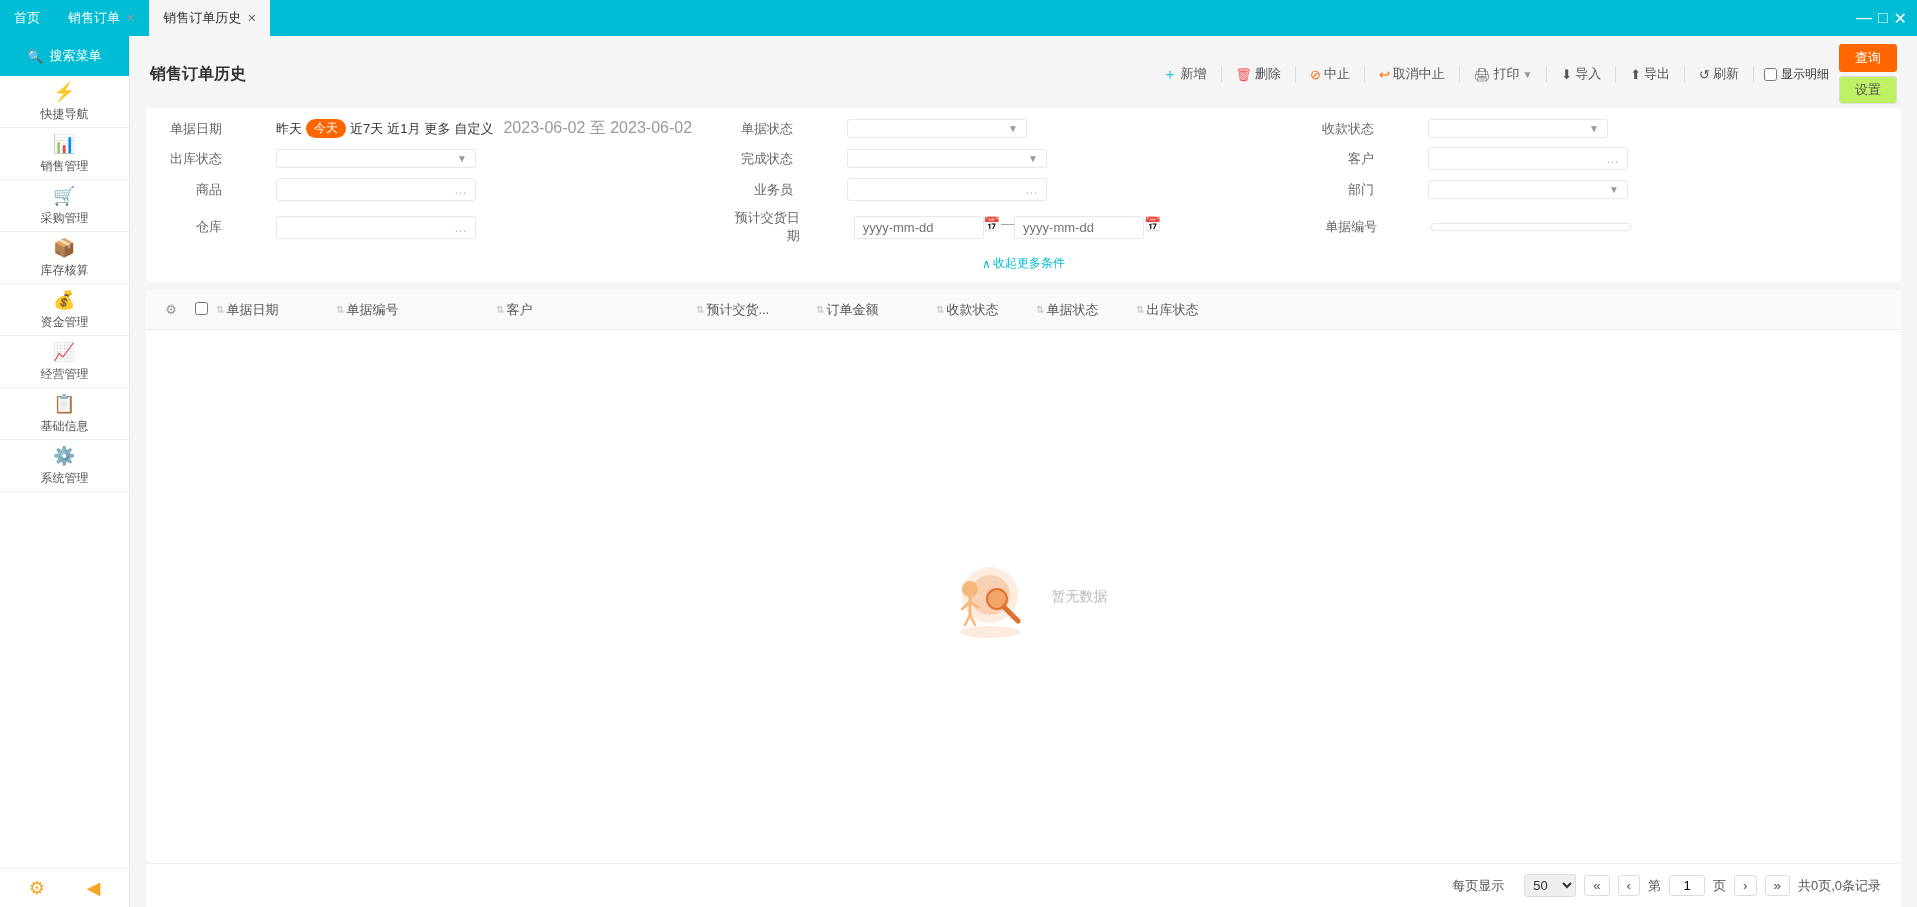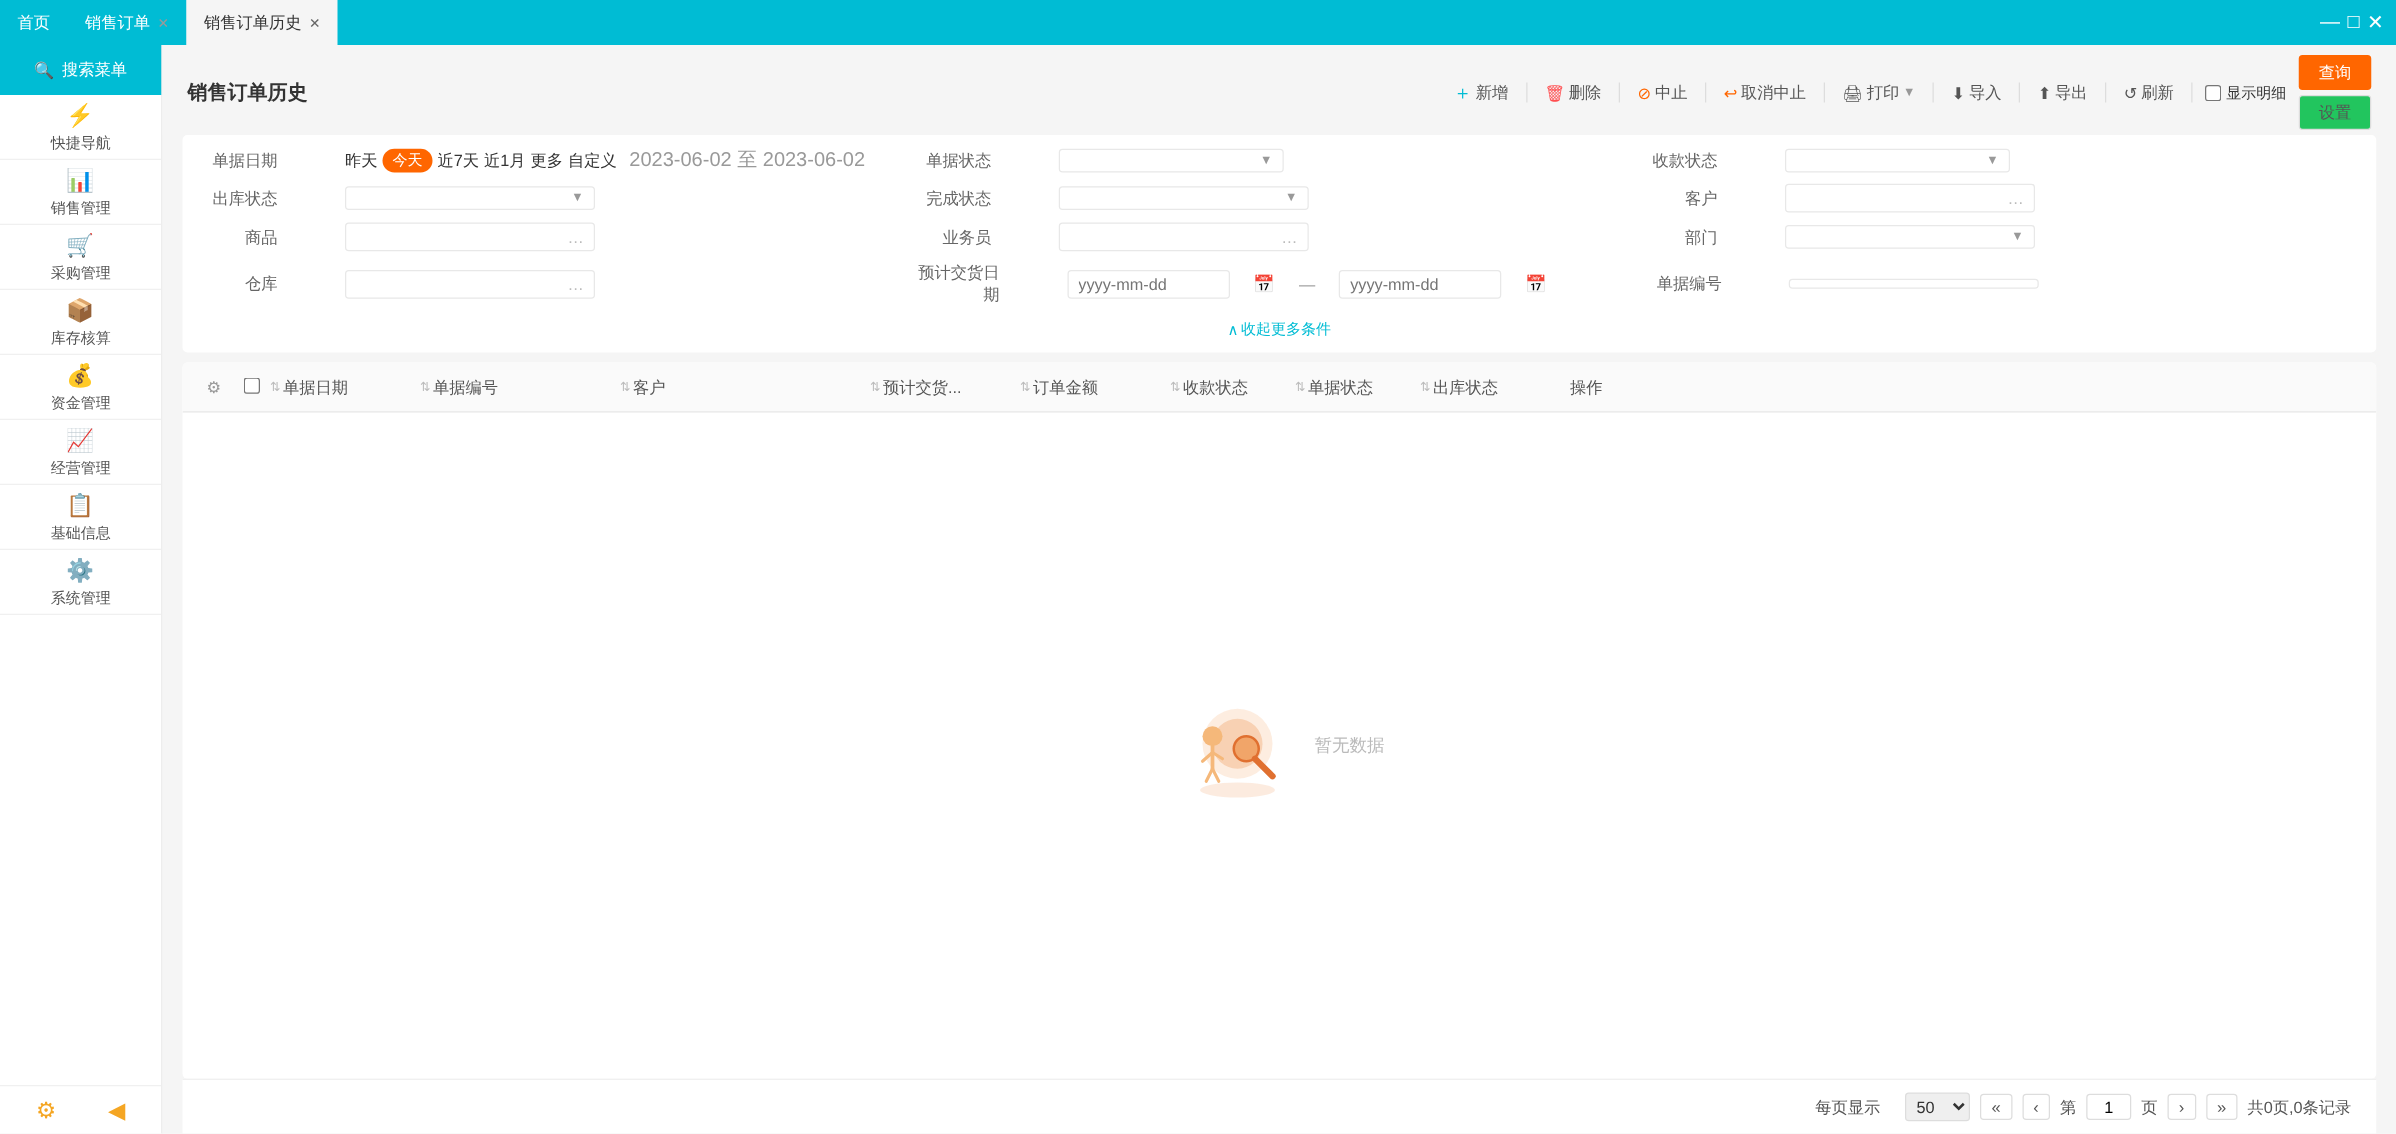--- a/index.html
+++ b/index.html
@@ -26,35 +26,35 @@
     .sidebar-bottom { margin-top: auto; display: flex; align-items: center; justify-content: space-around; padding: 8px; border-top: 1px solid #f0f0f0; }
     .sidebar-bottom .icon-btn { font-size: 18px; color: #f5a623; cursor: pointer; }
 
     
     .content { flex: 1; display: flex; flex-direction: column; overflow: hidden; background: #f5f5f5; }
     .page-title { padding: 10px 20px 8px 20px; font-size: 16px; font-weight: bold; color: #333; background: #f5f5f5; }
     .toolbar-btn { display: flex; align-items: center; gap: 3px; cursor: pointer; color: #555; font-size: 13px; padding: 2px 4px; }
     .toolbar-divider { width: 1px; height: 16px; background: #ddd; }
     .show-detail-cb { display: flex; align-items: center; gap: 4px; font-size: 12px; cursor: pointer; }
     .query-btn { background: #ff6600; color: #fff; border: none; padding: 5px 16px; border-radius: 3px; cursor: pointer; font-size: 13px; margin-left: auto; }
-    .set-btn { background: #22c55e; color: #555; border: 1px solid #ddd; padding: 4px 14px; border-radius: 3px; cursor: pointer; font-size: 13px; }
+    .set-btn { background: #bef264; color: #555; border: 1px solid #ddd; padding: 4px 14px; border-radius: 3px; cursor: pointer; font-size: 13px; }
 
     
     .filter-area { background: #fff; margin: 0 16px 8px 16px; border-radius: 4px; padding: 10px 16px; flex-shrink: 0; }
     .filter-row { display: flex; align-items: center; margin-bottom: 8px; }
     .filter-label { width: 70px; color: #666; font-size: 13px; flex-shrink: 0; text-align: right; padding-right: 10px; }
     .filter-control { flex: 1; display: flex; align-items: center; padding-left: 44px; }
     .date-row { display: flex; align-items: center; gap: 4px; font-size: 13px; color: #333; }
     .date-badge { background: #ff6600; color: #fff; border-radius: 10px; padding: 1px 8px; font-size: 12px; cursor: pointer; }
     .date-option { color: #333; cursor: pointer; font-size: 13px; }
     .date-range { color: #999; font-size: 16px; margin-left: 6px; }
     .select-control { border: 1px solid #e8e8e8; border-radius: 3px; padding: 3px 8px; min-width: 180px; display: flex; align-items: center; justify-content: space-between; cursor: pointer; background: #fff; }
     .select-control .arrow { color: #999; font-size: 10px; }
     .text-input { border: 1px solid #e8e8e8; border-radius: 3px; padding: 3px 8px; min-width: 180px; color: #999; font-size: 13px; }
-    .date-input-group { display: flex; align-items: center; gap: 19px; }
+    .date-input-group { display: flex; align-items: flex-start; gap: 0; }
     .date-input { border: 1px solid #e8e8e8; border-radius: 3px; padding: 3px 8px; font-size: 13px; color: #bbb; width: 130px; }
     .date-separator { color: #999; }
     .cal-icon { color: #bbb; font-size: 14px; cursor: pointer; }
     .collapse-btn { color: #00bcd4; font-size: 12px; cursor: pointer; text-align: center; padding: 2px 0 0 0; display: flex; align-items: center; justify-content: center; gap: 2px; }
 
     
     .table-area { flex: 1; background: #fff; margin: 0 16px; border-radius: 4px; overflow: hidden; display: flex; flex-direction: column; }
     .table-header { display: flex; align-items: center; background: #fafafa; border-bottom: 1px solid #e8e8e8; height: 40px; padding: 0 10px; }
     .th-settings { width: 30px; text-align: center; color: #999; cursor: pointer; }
     .th-check { width: 30px; text-align: center; }
@@ -332,23 +332,20 @@
           <span style="color:#bbb; font-size:10px;">⇅</span>
           <span>收款状态</span>
         </div>
         <div class="th-cell col-bill">
           <span style="color:#bbb; font-size:10px;">⇅</span>
           <span>单据状态</span>
         </div>
         <div class="th-cell col-delivery2">
           <span style="color:#bbb; font-size:10px;">⇅</span>
           <span>出库状态</span>
-        </div>
-        <div class="th-cell col-ops">
-          <span>操作</span>
         </div>
       </div>
 
       <div class="table-body">
         <div class="empty-state">
 
           <div class="empty-img">
             <svg width="100" height="100" viewBox="0 0 100 100" fill="none" xmlns="http://www.w3.org/2000/svg">
               <ellipse cx="50" cy="85" rx="30" ry="6" fill="#f9d7c0" opacity="0.5"></ellipse>
               <circle cx="50" cy="48" r="28" fill="#fce8d8" opacity="0.8"></circle>

